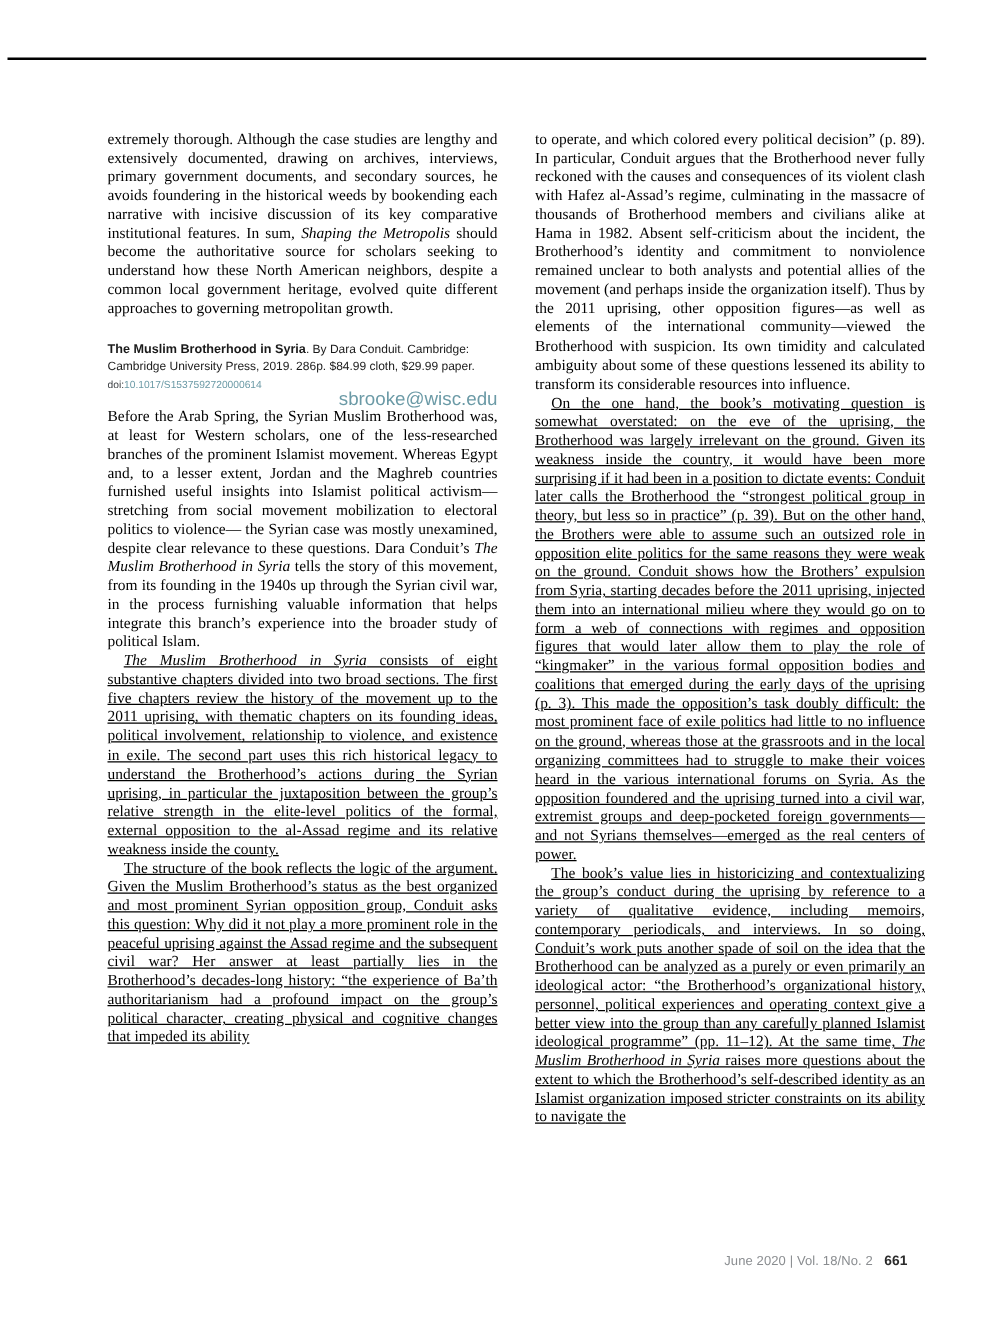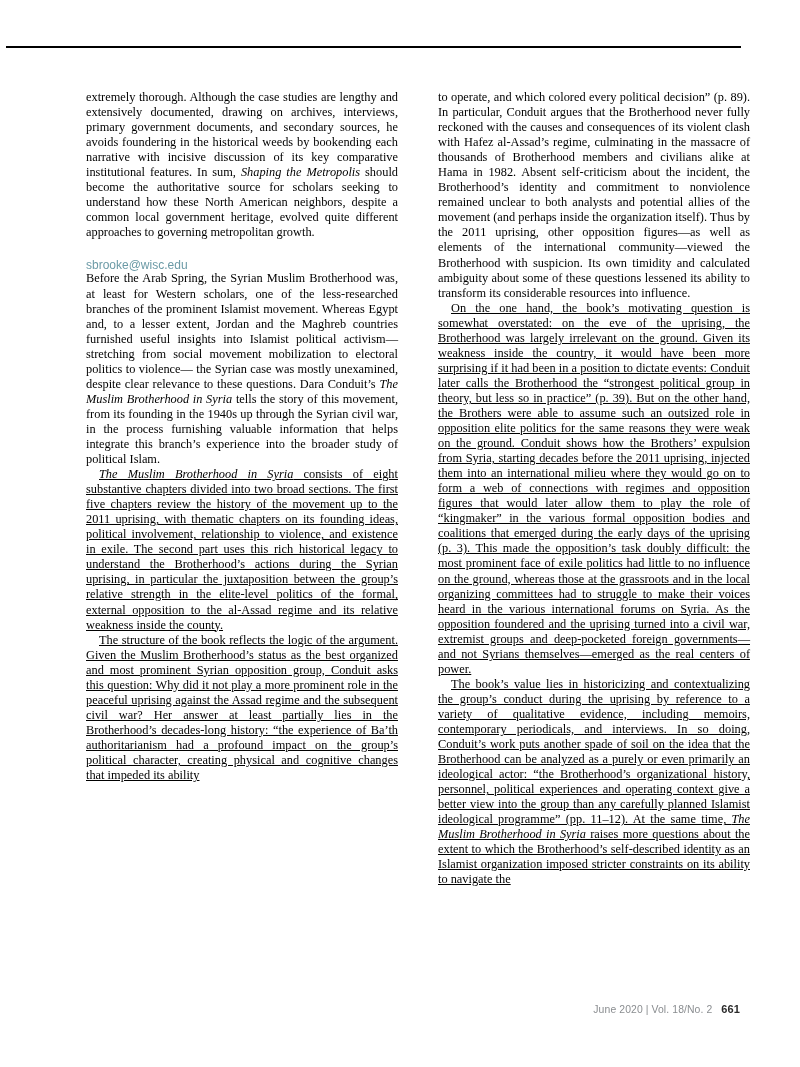--- a/index.html
+++ b/index.html
@@ -31,25 +31,25 @@
     top: 46px;
     width: 735px;
     height: 1.6px;
     background: #000000;
   }
 
   
   .columns {
     position: absolute;
     left: 86px;
-    top: 90px;
+    top: 104px;
     width: 655px;
     height: 895px;
     display: flex;
-    gap: 40px;
+    gap: 30px;
   }
   .col {
     width: 312px;
     flex: 0 0 312px;
   }
 
   p.body {
     margin: 0;
     font-family: "Liberation Serif", serif;
     font-size: 12.35px;
@@ -96,34 +96,35 @@
   .reviewer-line {
     margin: 15px 0 0 0;
     text-align: right;
     font-size: 9.7px;
     line-height: 13.5px;
     color: #1a1a1a;
   }
   .reviewer-line .affil { font-style: italic; }
   .email-line {
     margin: 1px 0 0 0;
-    font-size: 12px;
+    text-align: right;
+    font-size: 15px;
     line-height: 12px;
   }
   .email-link {
     color: #6b9aa6;
     text-decoration: none;
   }
 
   .after-citation { margin-top: 36px; }
 
   
   .footer {
     position: absolute;
-    right: 60px;
+    right: 74px;
     top: 1003px;
     font-family: "Liberation Sans", sans-serif;
     font-size: 10.4px;
     color: #8a8d90;
     letter-spacing: 0.1px;
     white-space: nowrap;
   }
   .footer .pageno {
     font-weight: bold;
     color: #2b2b2b;
@@ -138,20 +139,26 @@
 
   <div class="top-rule"></div>
 
   <div class="columns">
 
     <div class="col">
 
       <p class="body first"><span>extremely thorough. Although the case studies are lengthy and extensively documented, drawing on archives, interviews, primary government documents, and secondary sources, he avoids foundering in the historical weeds by bookending each narrative with incisive discussion of its key comparative institutional features. In sum, </span><span class="it">Shaping the Metropolis</span><span> should become the authoritative source for scholars seeking to understand how these North American neighbors, despite a common local government heritage, evolved quite different approaches to governing metropolitan growth.</span></p>
 
       <div class="citation-block">
+        <p class="citation">
+          <span class="book-title">The Muslim Brotherhood in Syria</span><span>. By Dara Conduit. Cambridge: Cambridge University Press, 2019. 286p. $84.99 cloth, $29.99 paper.</span>
+        </p>
+        <p class="doi-line">
+          <span class="doi-label">doi:</span><a class="doi-link" href="#">10.1017/S1537592720000614</a>
+        </p>
         <p class="email-line">
           <a class="email-link" href="#">sbrooke@wisc.edu</a>
         </p>
       </div>
 
       <p class="body first after-citation"><span>Before the Arab Spring, the Syrian Muslim Brotherhood was, at least for Western scholars, one of the less-researched branches of the prominent Islamist movement. Whereas Egypt and, to a lesser extent, Jordan and the Maghreb countries furnished useful insights into Islamist political activism—stretching from social movement mobilization to electoral politics to violence— the Syrian case was mostly unexamined, despite clear relevance to these questions. Dara Conduit’s </span><span class="it">The Muslim Brotherhood in Syria</span><span> tells the story of this movement, from its founding in the 1940s up through the Syrian civil war, in the process furnishing valuable information that helps integrate this branch’s experience into the broader study of political Islam.</span></p>
       <p class="body indent"><span class="it">The Muslim Brotherhood in Syria</span><span> consists of eight substantive chapters divided into two broad sections. The first five chapters review the history of the movement up to the 2011 uprising, with thematic chapters on its founding ideas, political involvement, relationship to violence, and existence in exile. The second part uses this rich historical legacy to understand the Brotherhood’s actions during the Syrian uprising, in particular the juxtaposition between the group’s relative strength in the elite-level politics of the formal, external opposition to the al-Assad regime and its relative weakness inside the county.</span></p>
       <p class="body indent"><span>The structure of the book reflects the logic of the argument. Given the Muslim Brotherhood’s status as the best organized and most prominent Syrian opposition group, Conduit asks this question: Why did it not play a more prominent role in the peaceful uprising against the Assad regime and the subsequent civil war? Her answer at least partially lies in the Brotherhood’s decades-long history: “the experience of Ba’th authoritarianism had a profound impact on the group’s political character, creating physical and cognitive changes that impeded its ability</span></p>
     </div>
 

